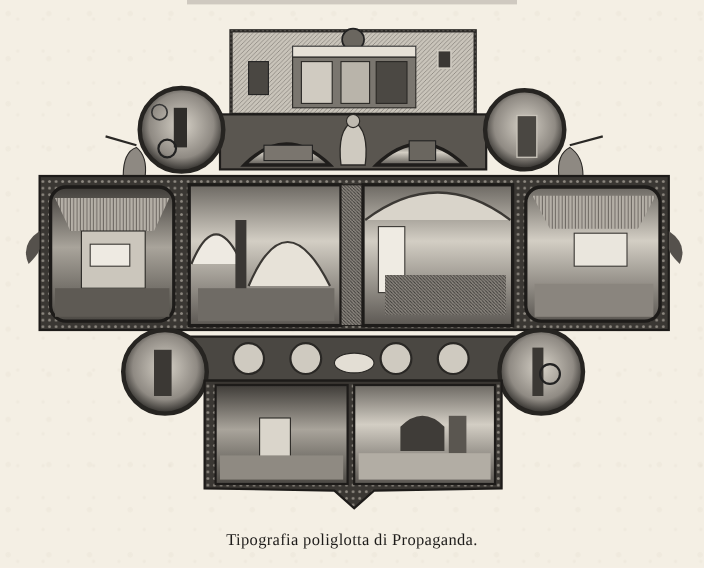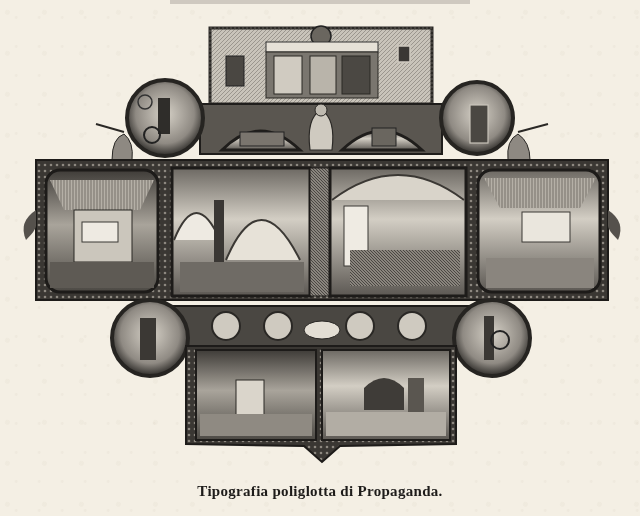--- a/index.html
+++ b/index.html
@@ -13,21 +13,21 @@
     position: absolute; inset: 0;
     background:
       radial-gradient(circle at 20% 30%, rgba(200,190,170,0.10) 0 2px, transparent 3px) 0 0/37px 41px,
       radial-gradient(circle at 70% 60%, rgba(180,170,150,0.08) 0 1px, transparent 2px) 0 0/23px 29px,
       #f4efe4;
   }
   .engraving { position: absolute; left: 0; top: 0; width: 640px; height: 480px; }
   .caption {
     position: absolute; left: 0; right: 0; top: 483px;
     text-align: center; font-size: 15px; letter-spacing: 0.3px;
-    color: #1e1c1a; font-weight: bold;
+    color: #1e1c1a; font-weight: normal;
   }
 </style>
 </head>
 <body>
 
 <div class="paper"></div>
 
 <svg class="engraving" viewBox="0 0 640 480" xmlns="http://www.w3.org/2000/svg">
   <defs>
     <pattern id="hatch" width="3" height="3" patternUnits="userSpaceOnUse">

